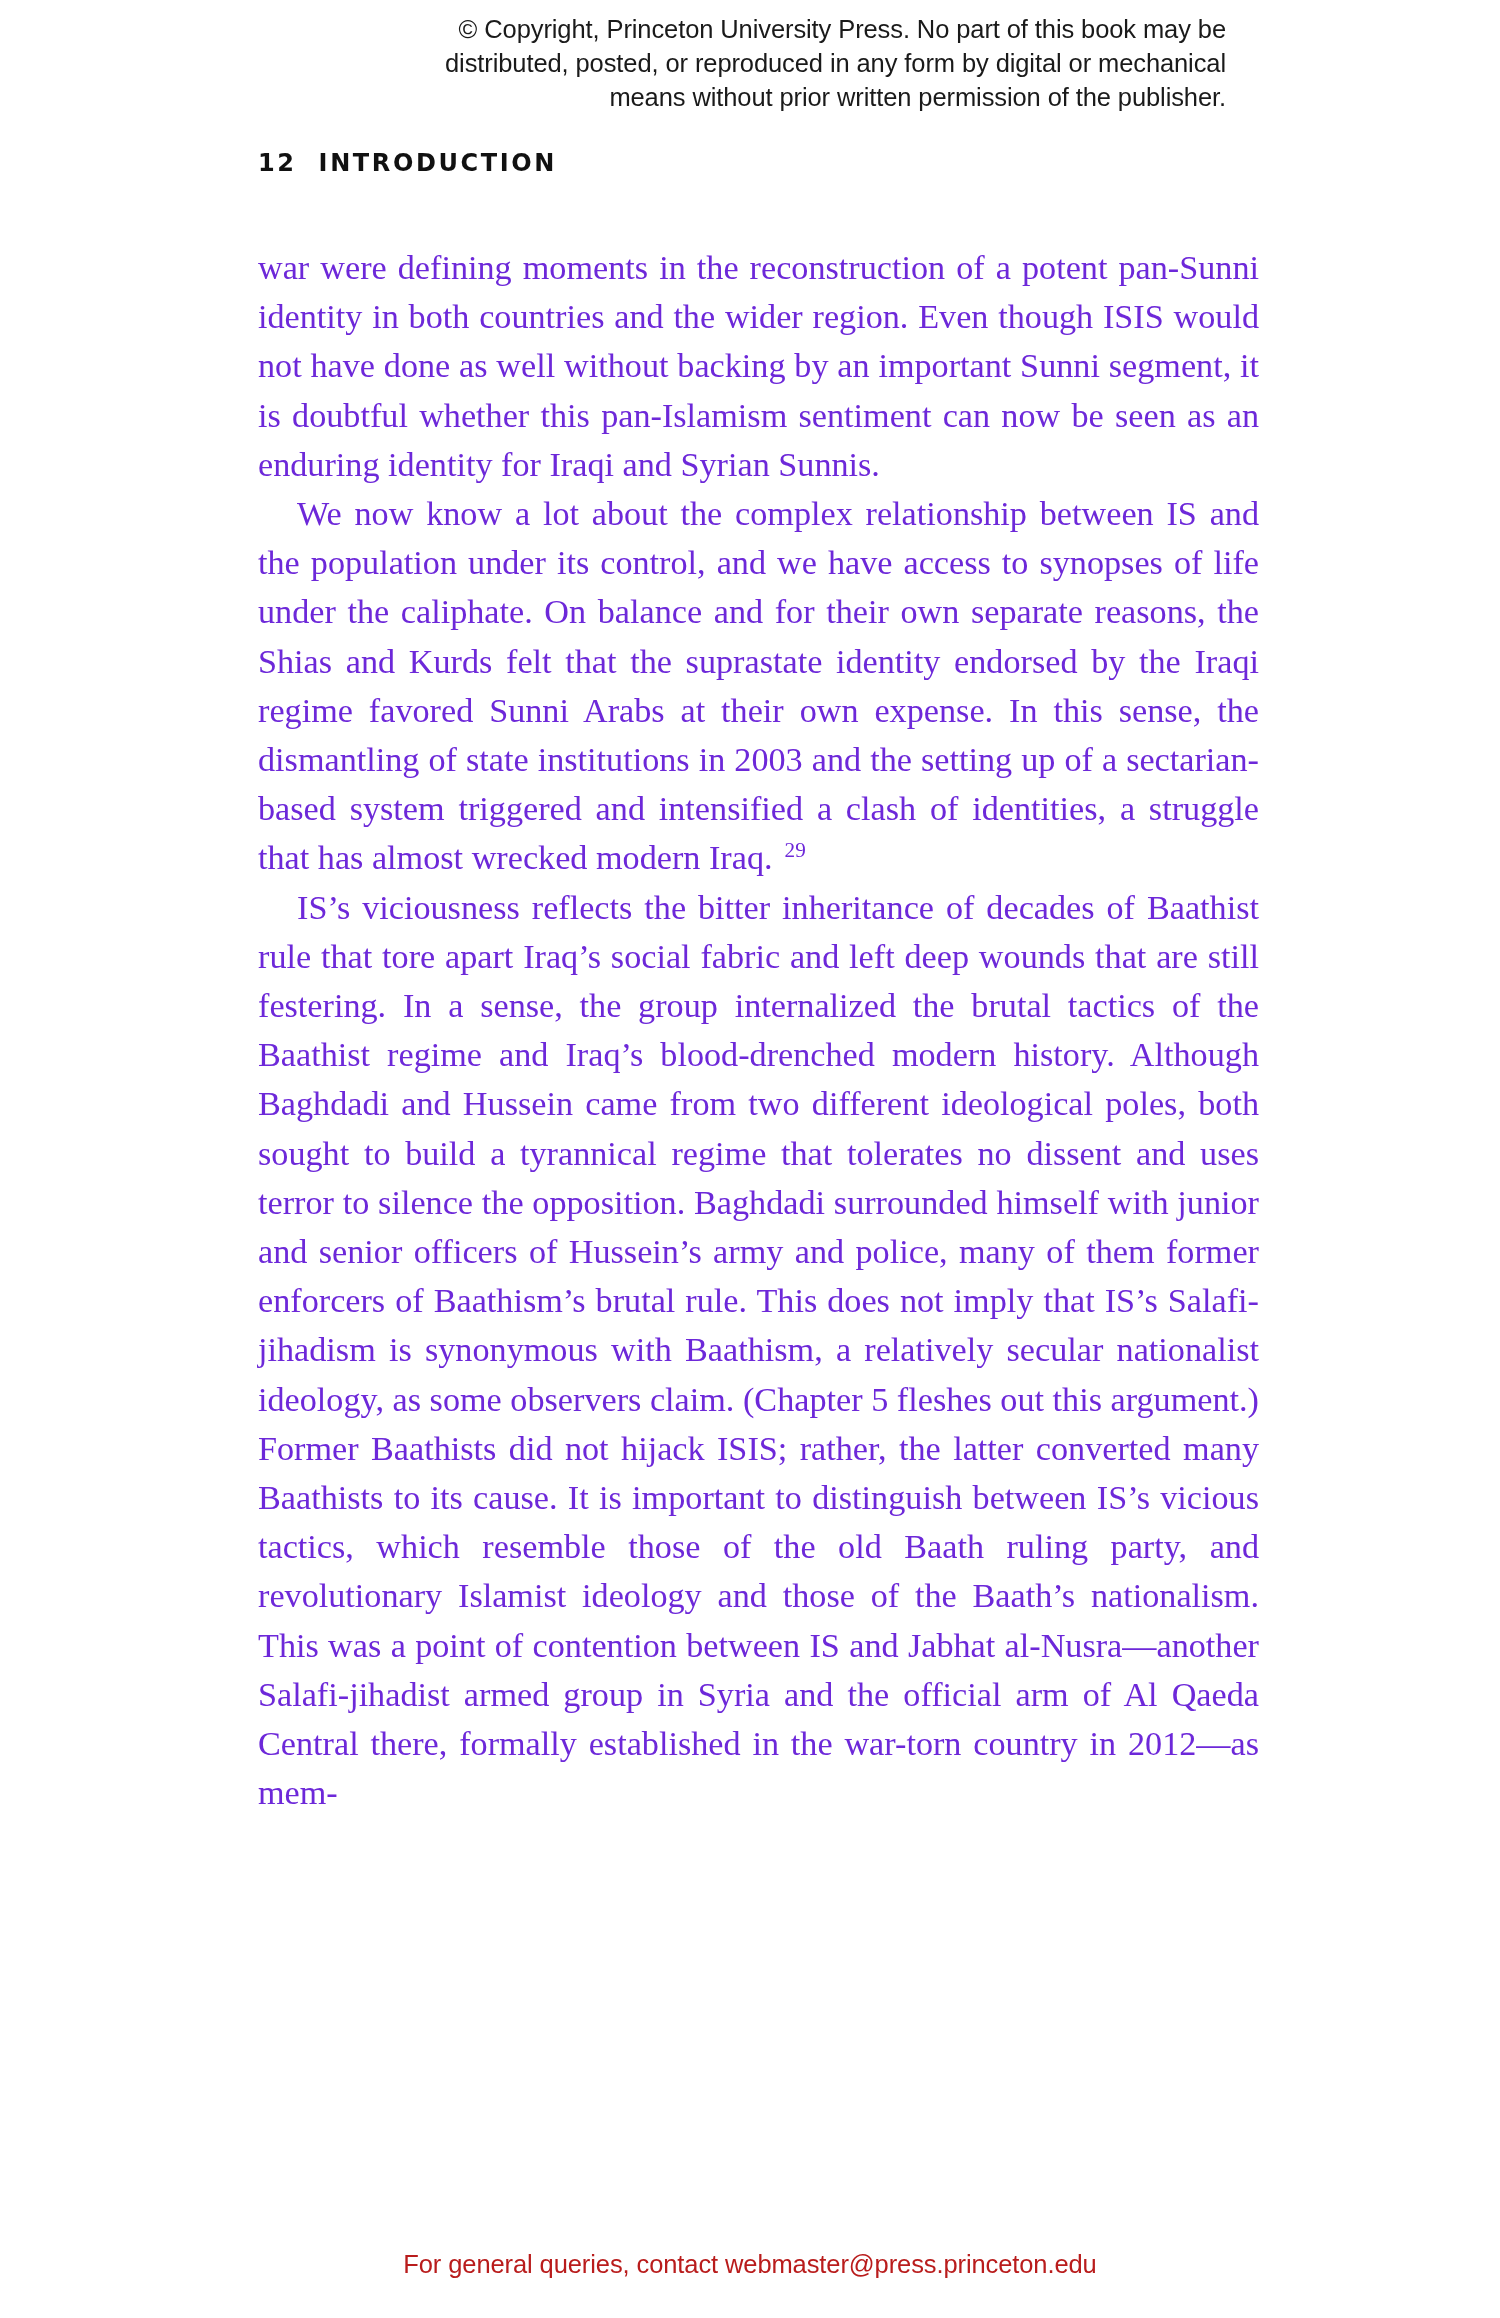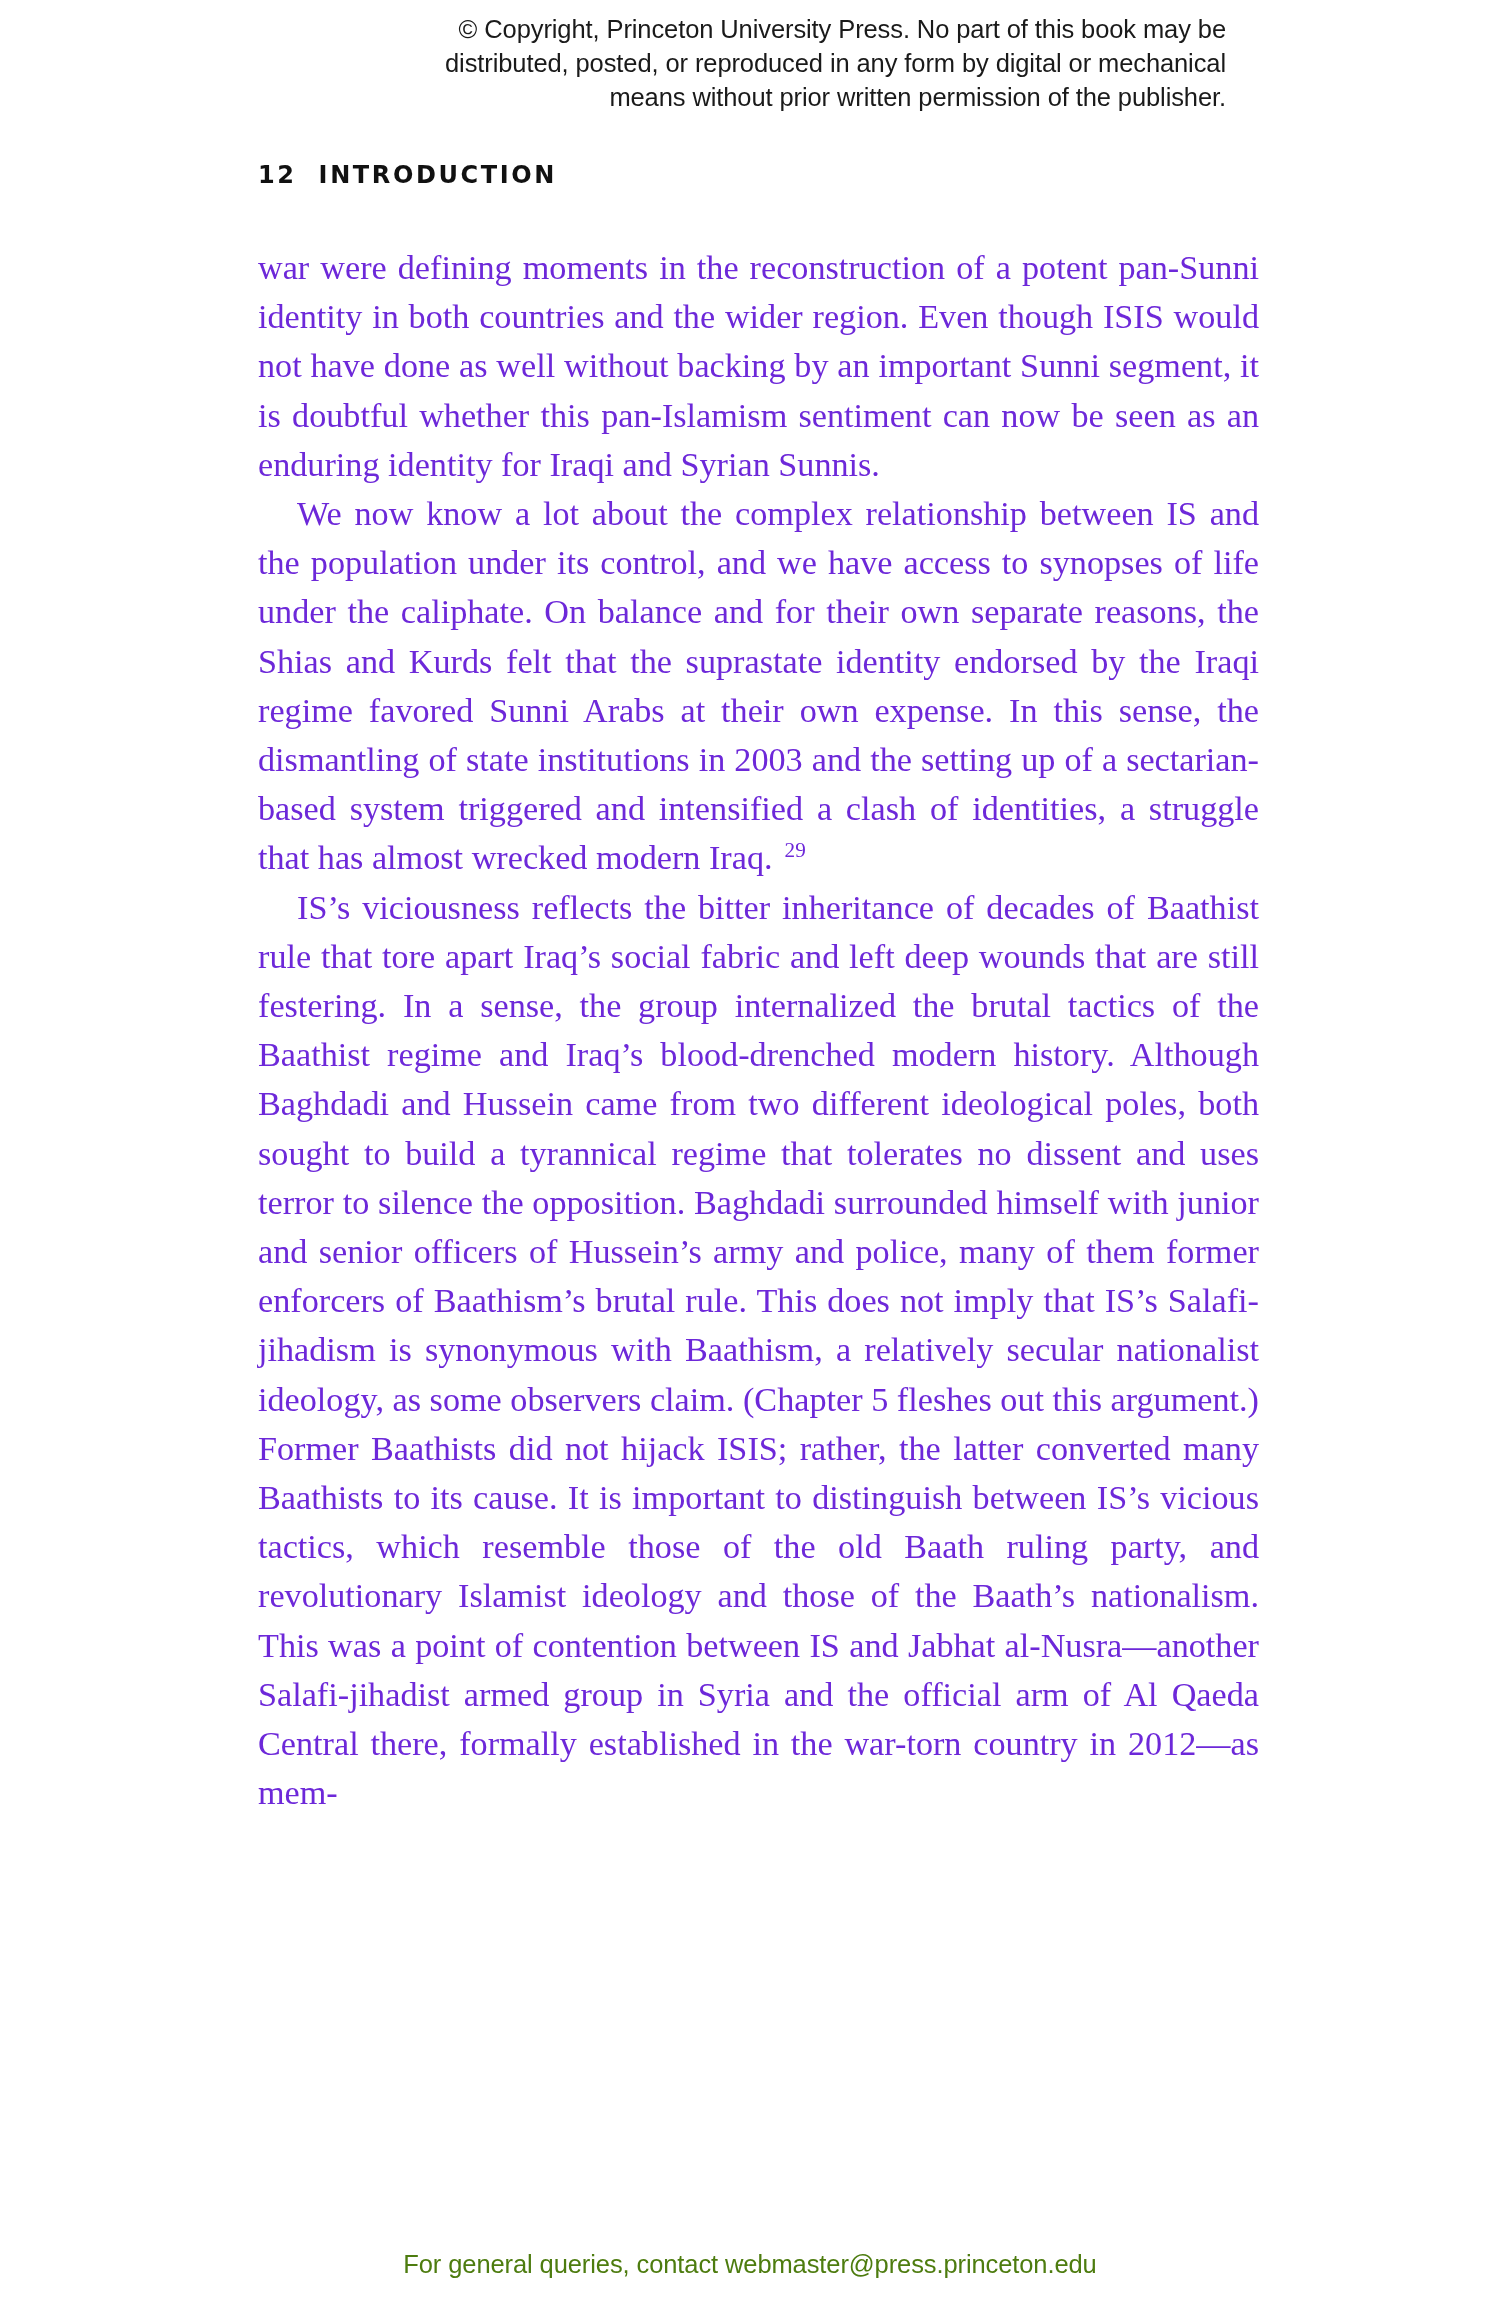--- a/index.html
+++ b/index.html
@@ -35,21 +35,21 @@
     color: #1a1a1a;
     letter-spacing: -0.1px;
     text-align: right;
   }
   .copyright p { margin: 0; }
 
   
   .running-head {
     position: absolute;
     left: 258px;
-    top: 161px;
+    top: 149px;
     font-family: "DejaVu Sans", sans-serif;
     font-weight: 700;
     font-size: 24px;
     letter-spacing: 2.6px;
     color: #111111;
     white-space: pre;
     display: flex;
     align-items: baseline;
   }
   .running-head .folio { margin-right: 22px; }
@@ -88,21 +88,21 @@
   
   .footer {
     position: absolute;
     left: 0;
     right: 0;
     top: 2248px;
     text-align: center;
     font-family: "Liberation Sans", sans-serif;
     font-size: 25.5px;
     line-height: 32px;
-    color: #4d7c0f;
+    color: #b91c1c;
     letter-spacing: -0.1px;
   }
 </style>
 </head>
 <body>
 
 <div class="page">
 
   <div class="copyright">
     <p>© Copyright, Princeton University Press. No part of this book may be</p>

